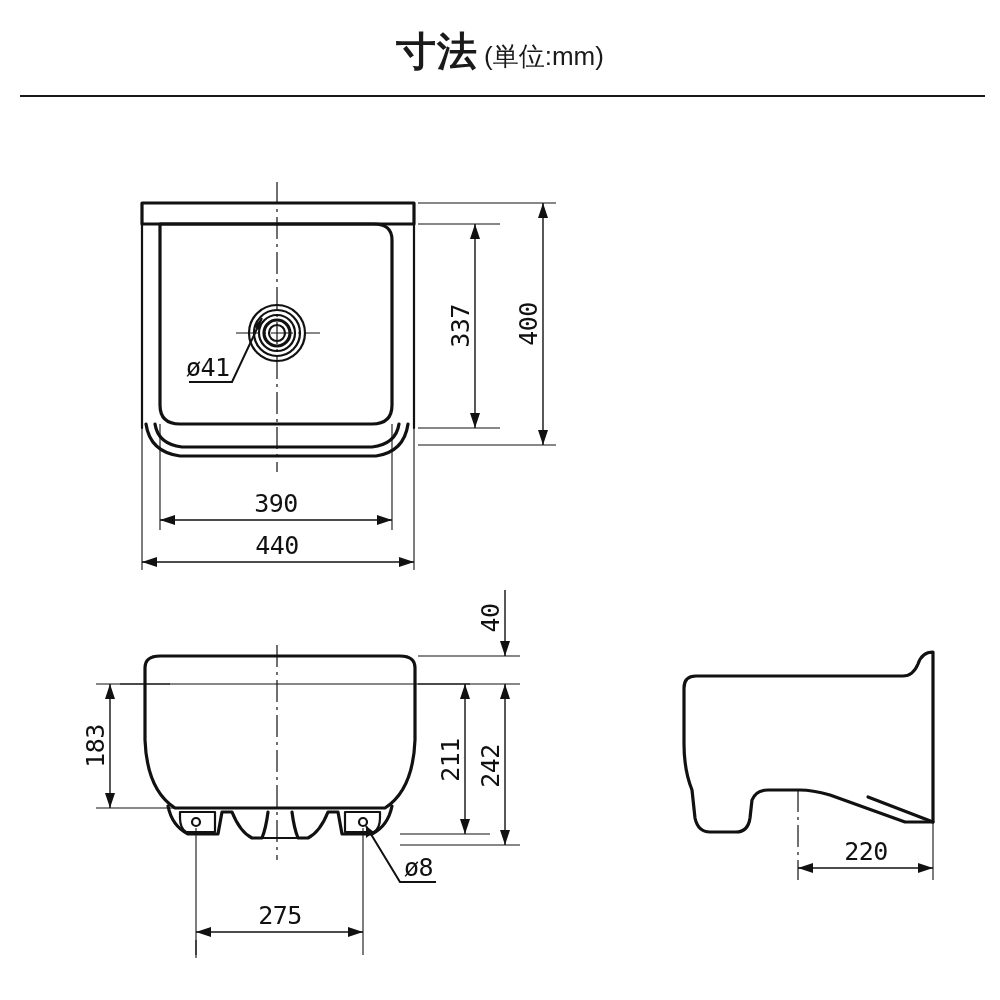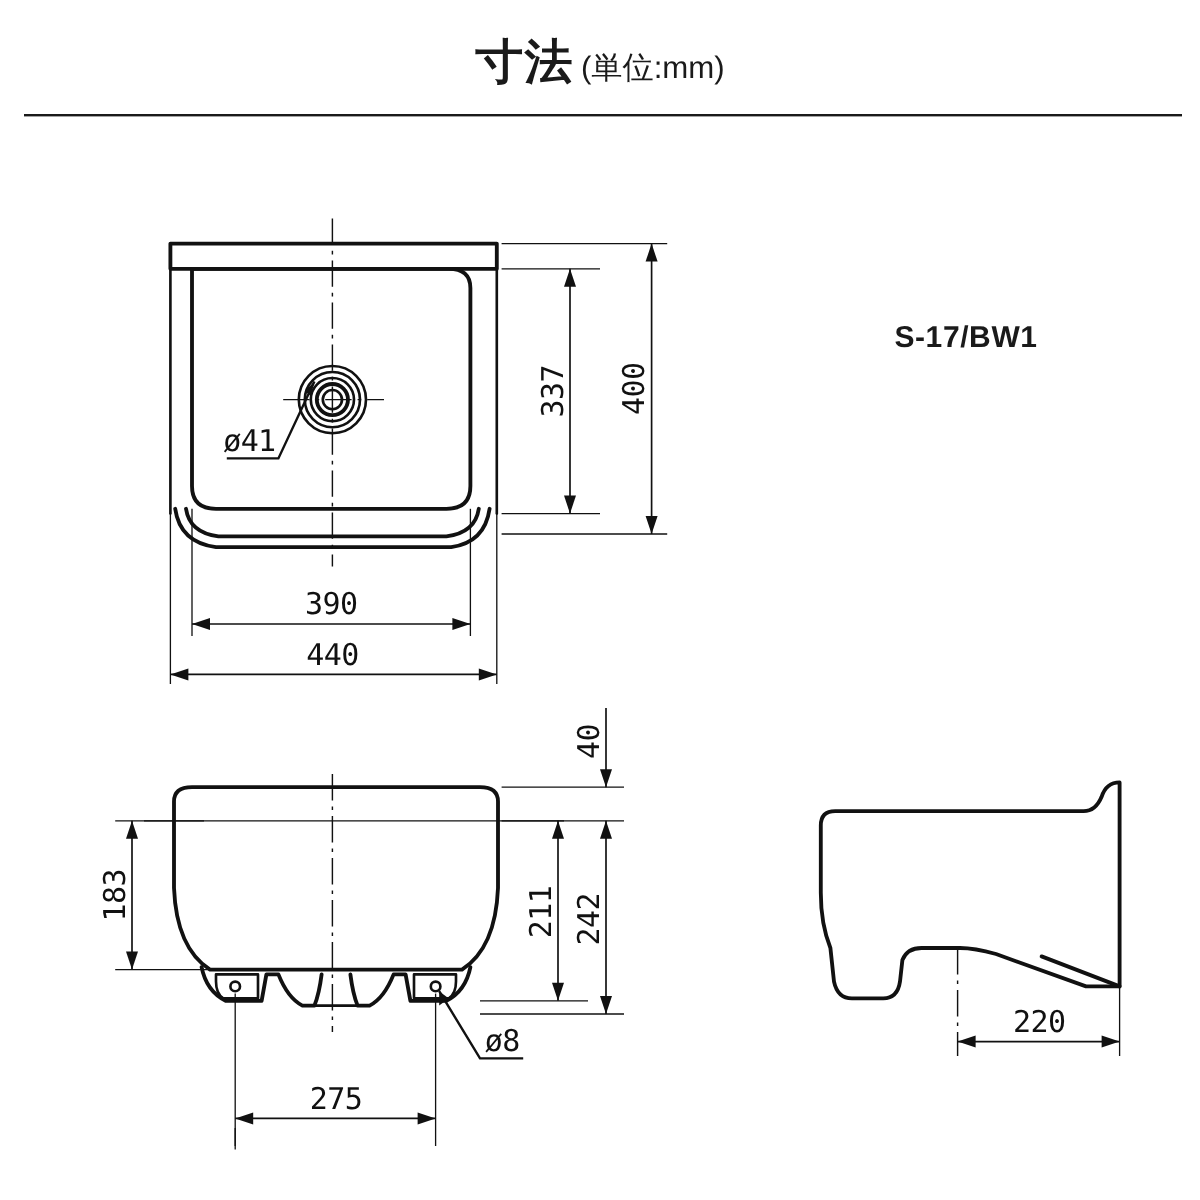--- a/index.html
+++ b/index.html
@@ -142,21 +142,20 @@
 <div id="page">
 
   <div id="header">
     <div id="title-wrap">
       <span id="title-main">寸法</span><span id="title-sub">(単位:mm)</span>
     </div>
     <div id="header-rule"></div>
   </div>
 
   <div id="product-label">
-    <div id="product-code">S-17/BW1</div>
   </div>
 
   <svg id="drawing" viewBox="0 0 1000 1000" xmlns="http://www.w3.org/2000/svg">
 
     <g>
 
       <path class="outline" d="M 142,203 L 414,203 L 414,224 L 142,224 Z"></path>
 
       <path class="outline" d="M 160,224
                L 160,405

